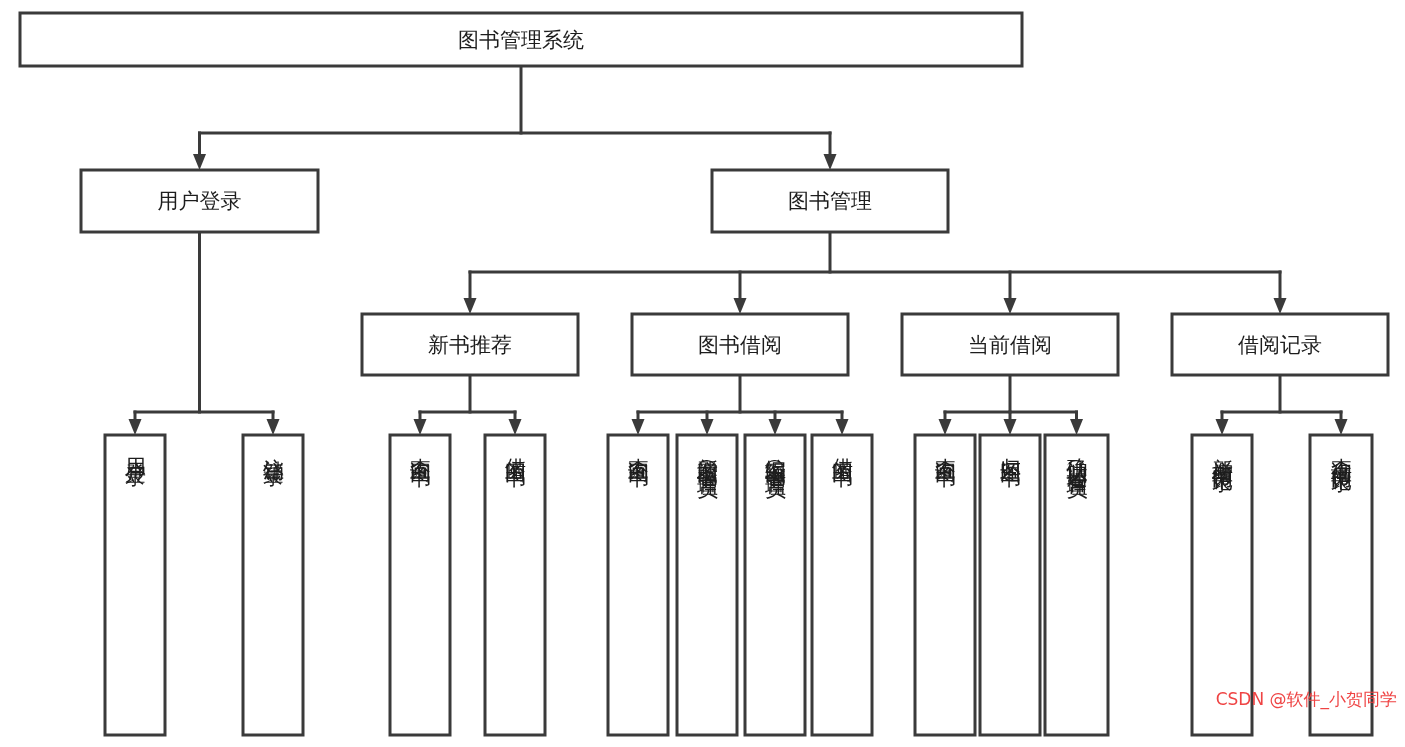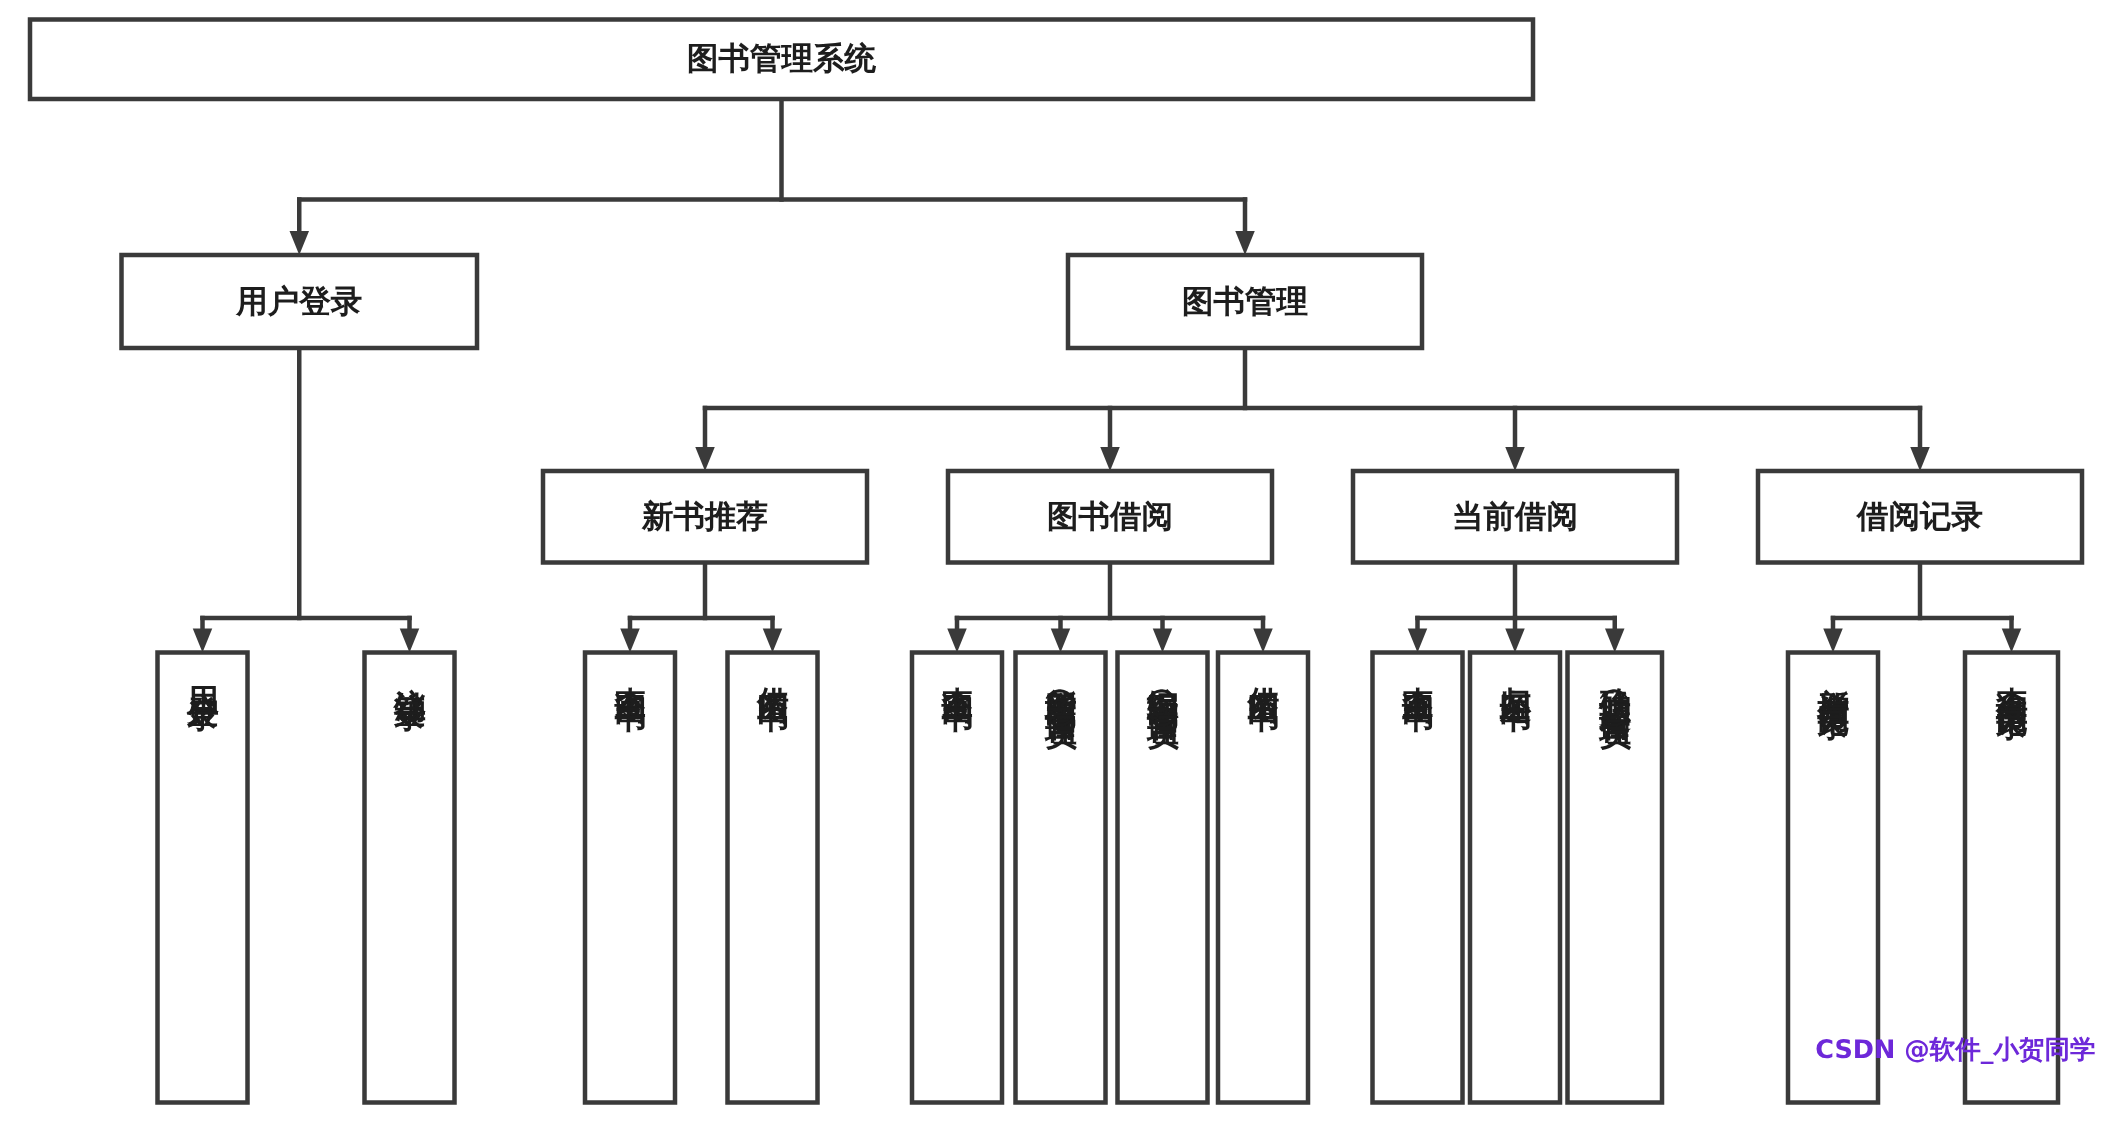--- a/index.html
+++ b/index.html
@@ -11,21 +11,20 @@
     width: 1405px;
     height: 747px;
     font-family: "DejaVu Sans", "Liberation Sans", sans-serif;
     overflow: hidden;
     position: relative;
   }
   #diagram-root {
     position: relative;
     width: 1405px;
     height: 715px;
-    font-weight: bold;
   }
   svg.diagram-canvas {
     position: absolute;
     top: 0;
     left: 0;
     width: 1405px;
     height: 747px;
   }
   .node-box {
     fill: #ffffff;
@@ -65,21 +64,21 @@
     letter-spacing: 3px;
     color: #1d1d1d;
     white-space: nowrap;
   }
   .watermark {
     position: absolute;
     right: 8px;
     bottom: 4px;
     font-family: "DejaVu Sans", "Liberation Sans", sans-serif;
     font-size: 17px;
-    color: #6d28d9;
+    color: #ef4444;
     white-space: nowrap;
   }
 </style>
 </head>
 <body>
 
 <div id="diagram-root">
 
   <svg class="diagram-canvas" viewBox="0 0 1405 747">
     <g id="connectors-layer">

